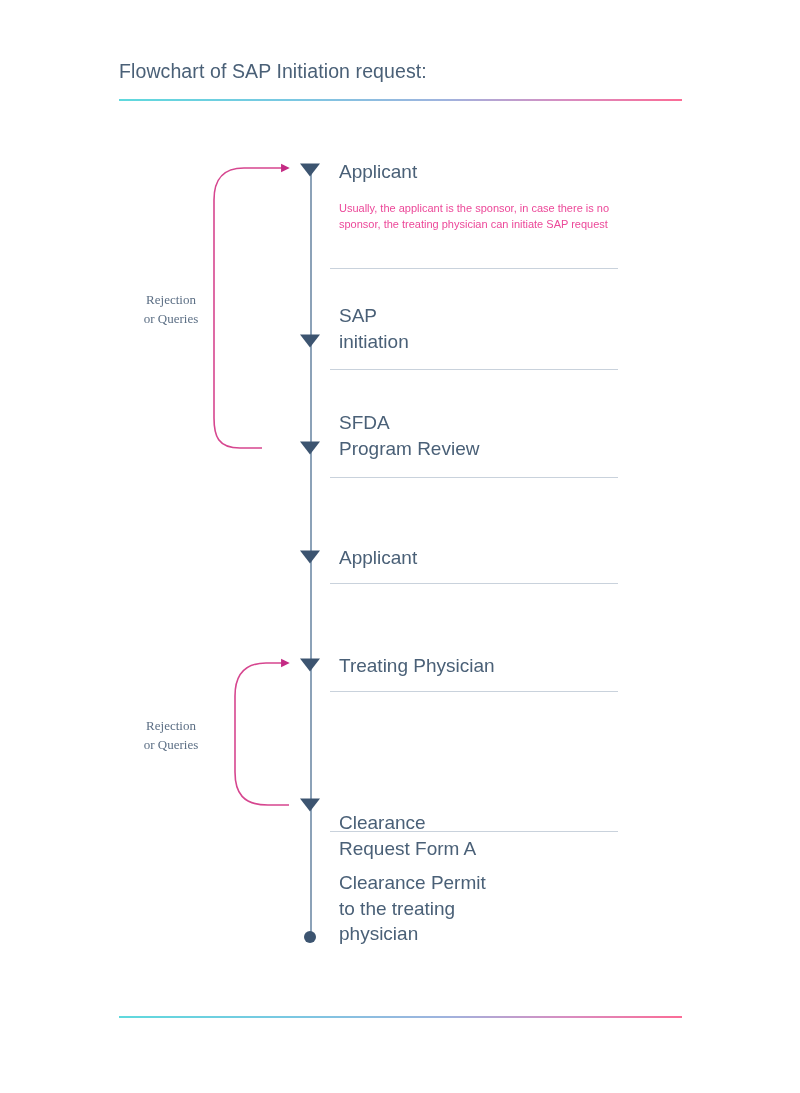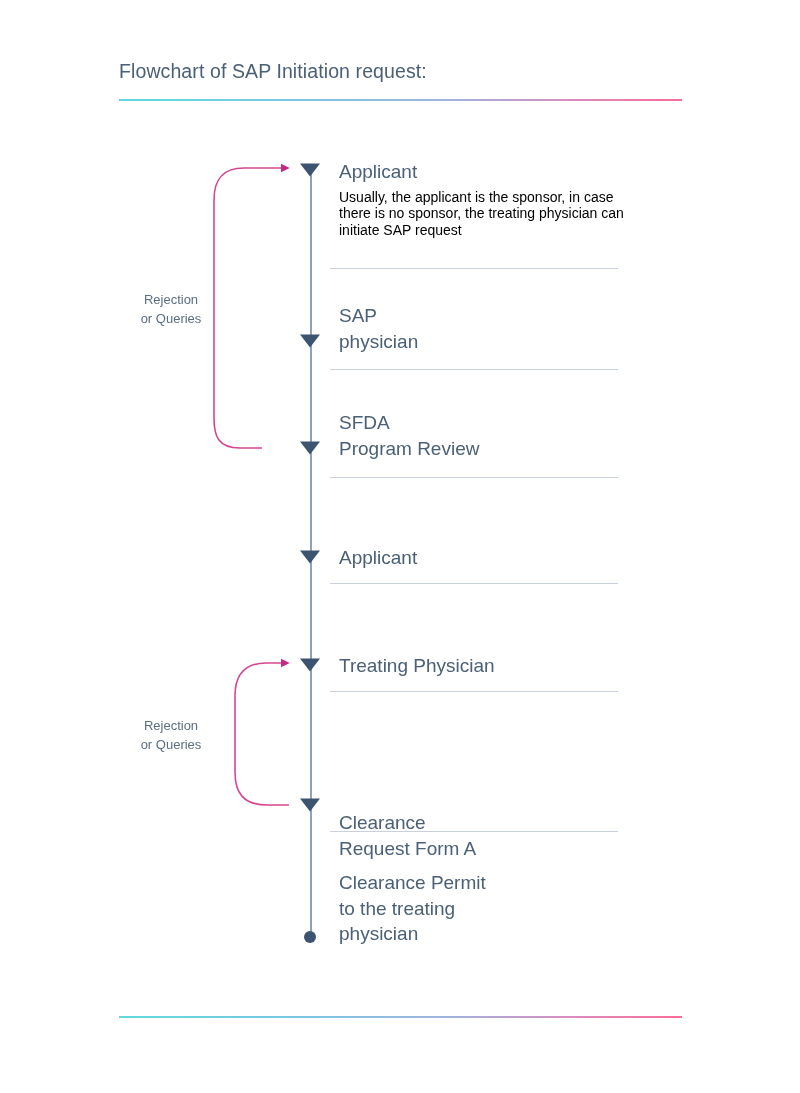--- a/index.html
+++ b/index.html
@@ -83,43 +83,44 @@
     width: 285px;
   }
   .node-title {
     font-size: 19px;
     line-height: 25.5px;
     color: #4a6077;
     font-weight: 400;
     white-space: pre-line;
   }
   .node-desc {
-    font-size: 14px;
+    font-size: 11px;
     line-height: 16.8px;
-    color: #000000;
-    margin-top: 4px;
+    color: #ec4899;
+    margin-top: 15px;
     white-space: pre-line;
   }
   .divider {
     position: absolute;
     left: 330px;
     width: 288px;
     height: 1px;
     background: #c9d2dc;
   }
 
   
   .loop-label {
     position: absolute;
     text-align: center;
     font-size: 13px;
     line-height: 18.5px;
     color: #5b6e84;
     white-space: pre-line;
     width: 150px;
+    font-family: Liberation Serif, serif;
   }
 
   
   .loops {
     position: absolute;
     left: 0;
     top: 0;
     width: 800px;
     height: 1093px;
     pointer-events: none;
@@ -161,21 +162,21 @@
   <div class="enddot" style="top:937px;"></div>
 
   <div class="node" style="top:159px;">
     <div class="node-title">Applicant</div>
     <div class="node-desc">Usually, the applicant is the sponsor, in case there is no sponsor, the treating physician can initiate SAP request</div>
   </div>
   <div class="divider" style="top:268px;"></div>
 
   <div class="node" style="top:303px;">
     <div class="node-title">SAP
-physician</div>
+initiation</div>
   </div>
   <div class="divider" style="top:369px;"></div>
 
   <div class="node" style="top:410px;">
     <div class="node-title">SFDA
 Program Review</div>
   </div>
   <div class="divider" style="top:477px;"></div>
 
   <div class="node" style="top:545px;">

